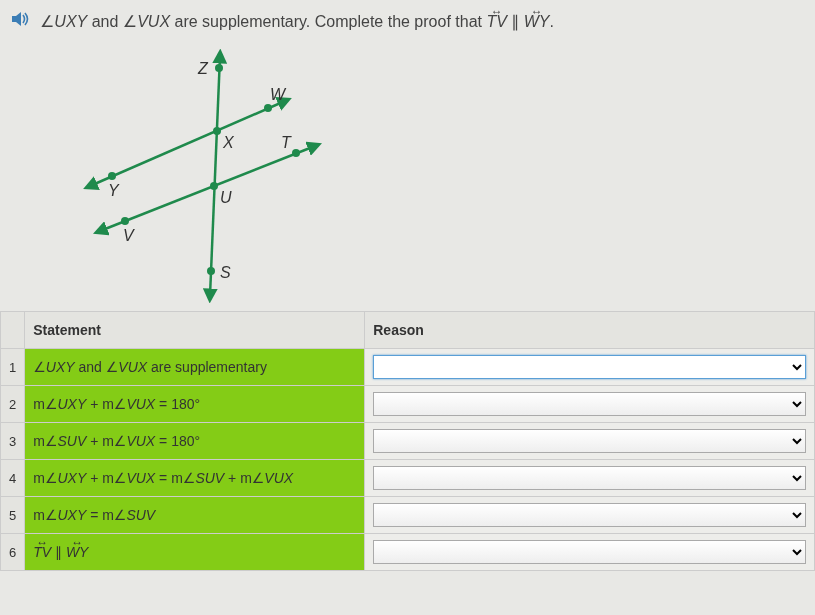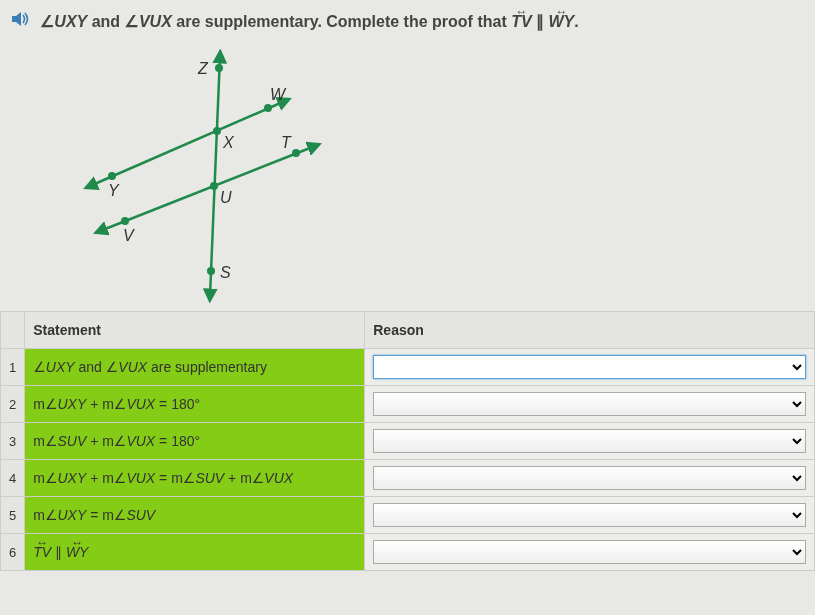--- a/index.html
+++ b/index.html
@@ -9,21 +9,20 @@
       font-family: Arial, Helvetica, sans-serif;
       background: #e8e8e5;
       color: #333;
       overflow: hidden;
     }
     .header-row {
       display: flex;
       align-items: center;
       padding: 8px 10px 2px 10px;
       gap: 8px;
-      font-weight: bold;
     }
     .sound-icon {
       color: #3b7db5;
       flex-shrink: 0;
     }
     .problem-text {
       font-size: 16px;
       color: #444;
       white-space: nowrap;
     }

